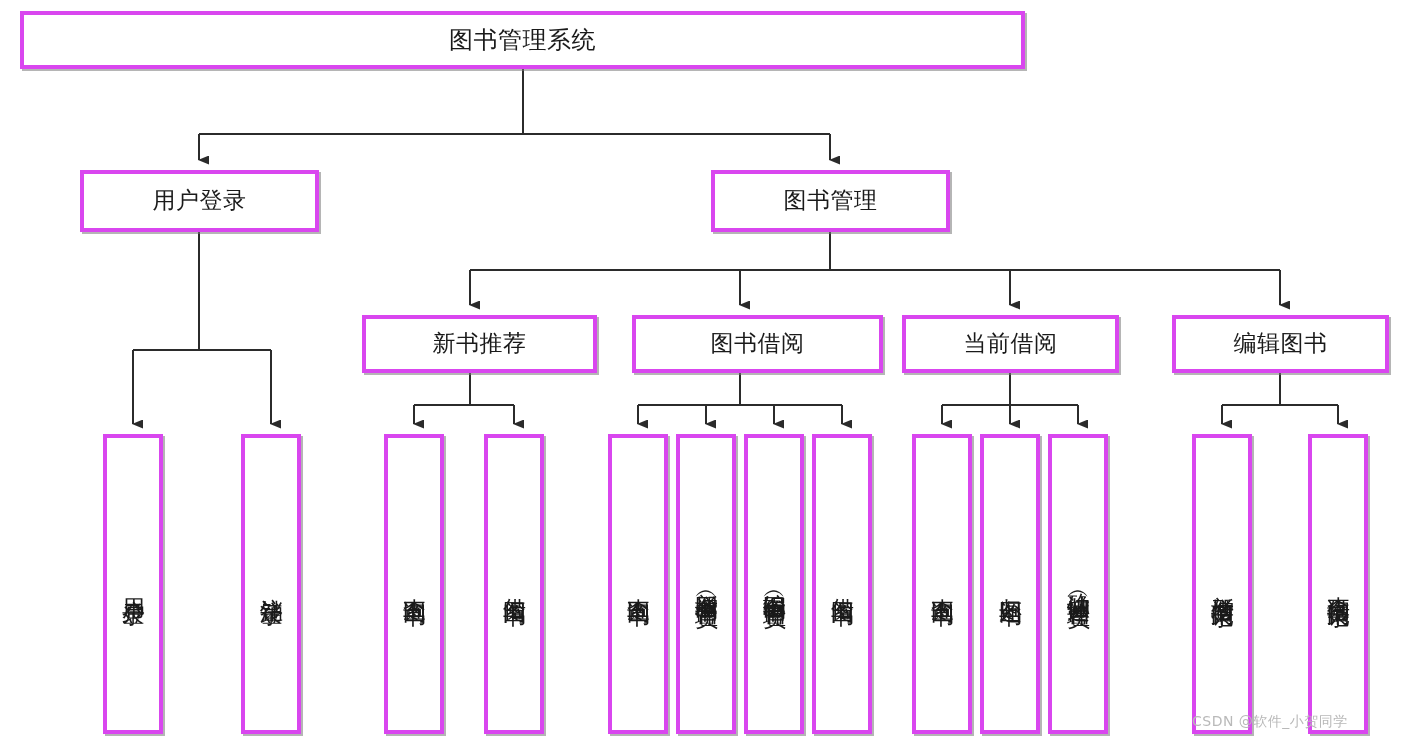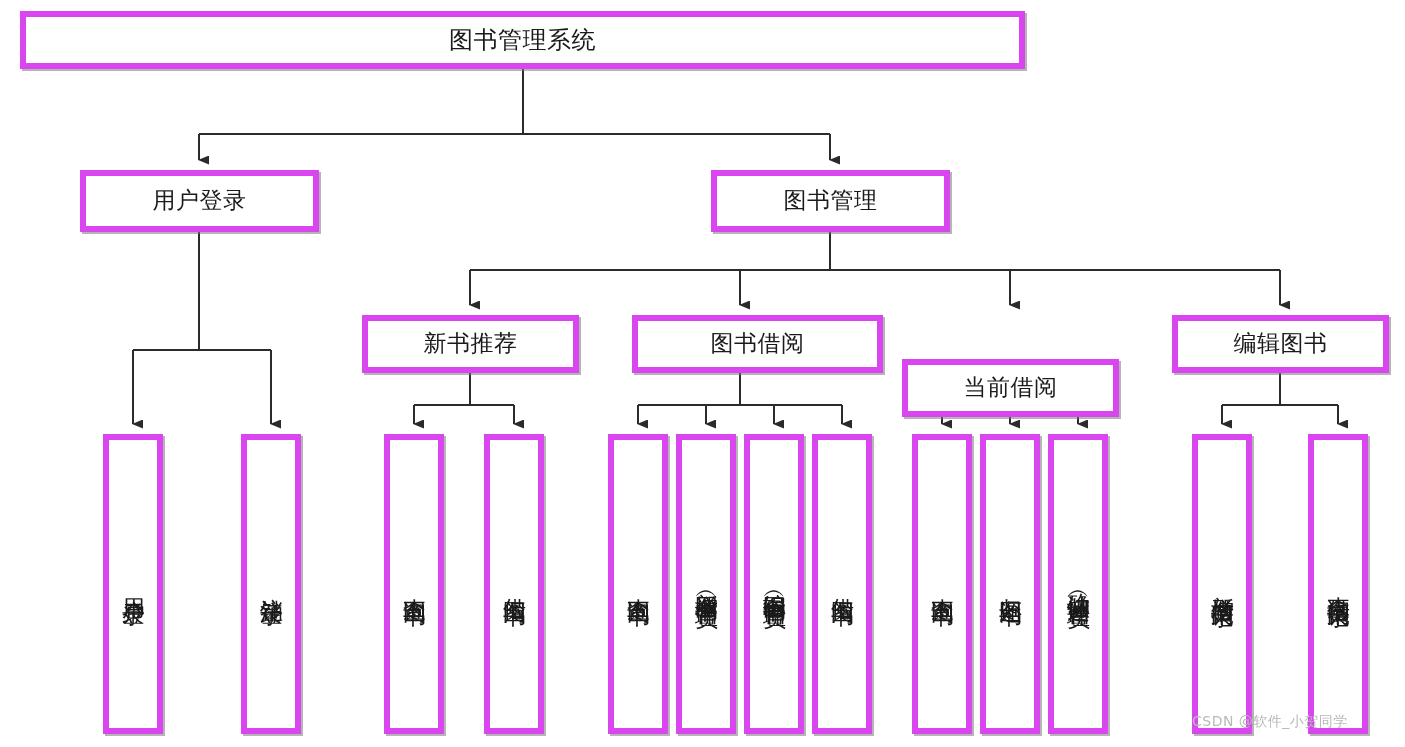--- a/index.html
+++ b/index.html
@@ -23,21 +23,21 @@
     left: 0;
     top: 0;
     width: 1405px;
     height: 747px;
     pointer-events: none;
   }
   .node {
     position: absolute;
     box-sizing: border-box;
     background: #ffffff;
-    border: 6px solid #d946ef;
+    border: 4px solid #d946ef;
     display: flex;
     align-items: center;
     justify-content: center;
     color: #1a1a1a;
   }
   .node.shadowed {
     box-shadow: 2px 2px 0 0 rgba(120,120,120,0.55);
   }
   .node .label {
     display: block;
@@ -135,27 +135,27 @@
     <span class="label">图书管理系统</span>
   </div>
 
   <div class="node h-node shadowed" style="left:80px; top:170px; width:239px; height:62px;">
     <span class="label">用户登录</span>
   </div>
   <div class="node h-node shadowed" style="left:711px; top:170px; width:239px; height:62px;">
     <span class="label">图书管理</span>
   </div>
 
-  <div class="node h-node shadowed" style="left:362px; top:315px; width:217px; height:58px;">
+  <div class="node h-node shadowed" style="left:362px; top:315px; width:235px; height:58px;">
     <span class="label">新书推荐</span>
   </div>
   <div class="node h-node shadowed" style="left:632px; top:315px; width:251px; height:58px;">
     <span class="label">图书借阅</span>
   </div>
-  <div class="node h-node shadowed" style="left:902px; top:315px; width:217px; height:58px;margin-top:44px;">
+  <div class="node h-node shadowed" style="left:902px; top:315px; width:217px; height:58px;">
     <span class="label">当前借阅</span>
   </div>
   <div class="node h-node shadowed" style="left:1172px; top:315px; width:217px; height:58px;">
     <span class="label">编辑图书</span>
   </div>
 
   <div class="node v-node shadowed" style="left:103px; top:434px; width:60px; height:300px;">
     <span class="label">用户登录</span>
   </div>
   <div class="node v-node shadowed" style="left:241px; top:434px; width:60px; height:300px;">

